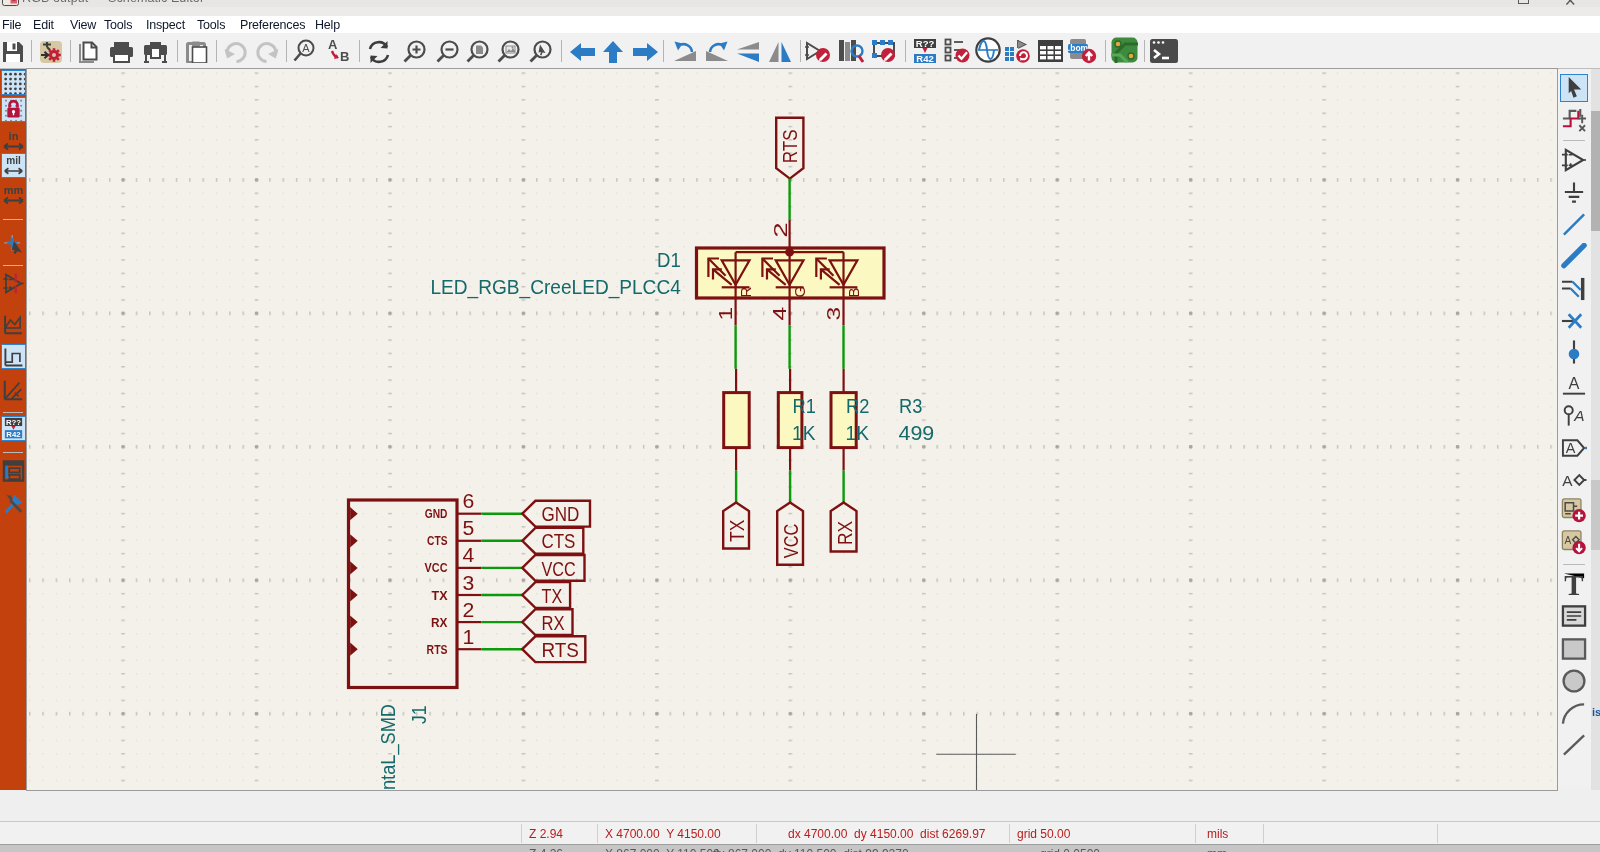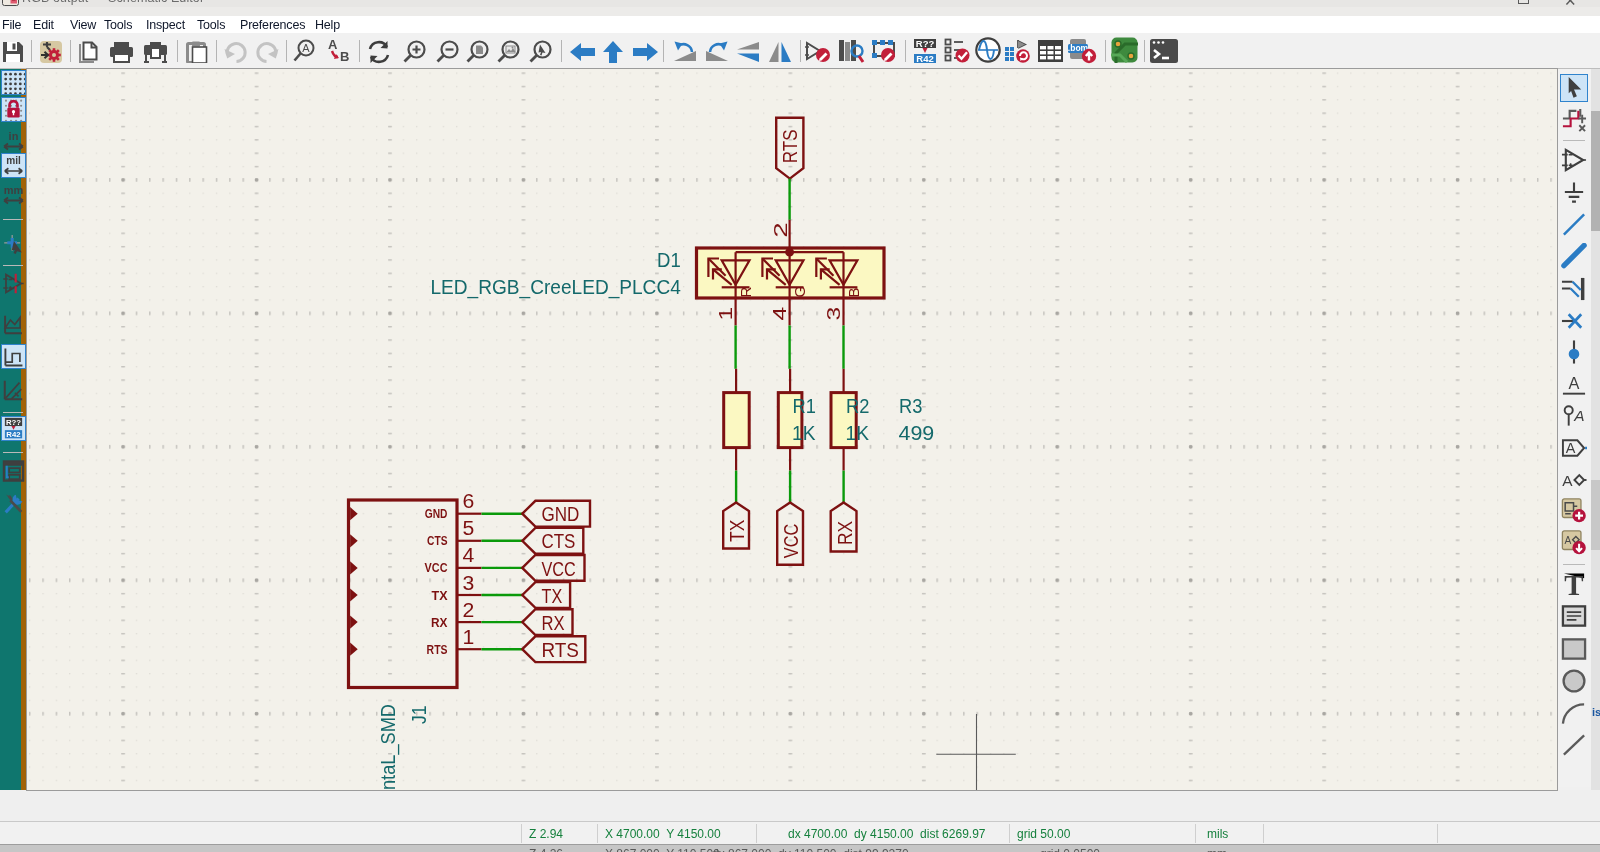--- a/index.html
+++ b/index.html
@@ -6,33 +6,33 @@
 html,body { width:1600px; height:852px; overflow:hidden; font-family:"Liberation Sans", sans-serif; background:#f0f0f0; }
 .abs { position:absolute; }
 #titlebar { left:0; top:0; width:1600px; height:7px; background:#e7e6e4; overflow:hidden; }
 #titlebar2 { left:0; top:7px; width:1600px; height:9px; background:#ecebe9; }
 #titletext { left:22px; top:-9px; font-size:12.5px; color:#6b6b6b; letter-spacing:0.1px; }
 #menubar { left:0; top:16px; width:1600px; height:17px; background:#ffffff; }
 .mi { position:absolute; top:2px; font-size:12.5px; color:#0f172a; letter-spacing:-0.2px; }
 #toolbar { left:0; top:33px; width:1600px; height:36px; background:#f1f1f1; border-bottom:1px solid #bdbdbd; }
 .tsep { position:absolute; top:7px; width:1px; height:22px; background:#b4b4b4; }
 .ticon { position:absolute; top:3px; }
-#lefttb { left:0; top:69px; width:27px; height:721px; background:#0f766e; border-right:6px solid #a16207; }
+#lefttb { left:0; top:69px; width:27px; height:721px; background:#c2410c; border-right:1px solid #a16207; }
 #righttb { left:1558px; top:69px; width:33px; height:718px; background:#f1f1f1; }
 #rightedge { left:1591px; top:69px; width:16px; height:721px; background:#e2e2e2; }
 .licon { position:absolute; left:2px; width:23px; height:23px; }
 .ricon { position:absolute; left:3px; width:26px; height:26px; }
 .sel { background:#cde4f7; outline:1.5px solid #2f83cd; }
 .lsep { position:absolute; left:3px; width:20px; height:1px; background:#b9b9b9; }
 .rsep { position:absolute; left:5px; width:22px; height:1px; background:#b9b9b9; }
 #canvas { left:27px; top:69px; width:1530px; height:721px; background:#f3f1ea; overflow:hidden; }
 #canvasborder { left:26px; top:68px; width:1532px; height:723px; border:1px solid #9b9b9b; pointer-events:none; z-index:5; }
 #gap2 { left:0; top:790px; width:1600px; height:31px; background:#efefef; }
 #statusbar { left:0; top:821px; width:1600px; height:23px; background:#f1f1f1; border-top:1px solid #c9c9c9; }
-.sf { position:absolute; top:5px; font-size:12px; color:#15803d; white-space:pre; }
+.sf { position:absolute; top:5px; font-size:12px; color:#b91c1c; white-space:pre; }
 .ssep { position:absolute; top:2px; width:1px; height:19px; background:#cfcfcf; }
 #bottomstrip { left:0; top:844px; width:1600px; height:8px; background:#c6c6c6; border-top:1px solid #9d9d9d; overflow:hidden; }
 .bf { position:absolute; top:2px; font-size:12px; color:#585858; white-space:pre; }
 #wbtn1 { left:1518px; top:-7px; width:11px; height:11px; border:1.6px solid #5a5a5a; }
 #wbtn2 { left:1564px; top:-8px; font-size:15px; color:#5a5a5a; }
 #appico { left:2px; top:-11px; }
 </style>
 </head>
 <body>
   <div id="titlebar" class="abs">

